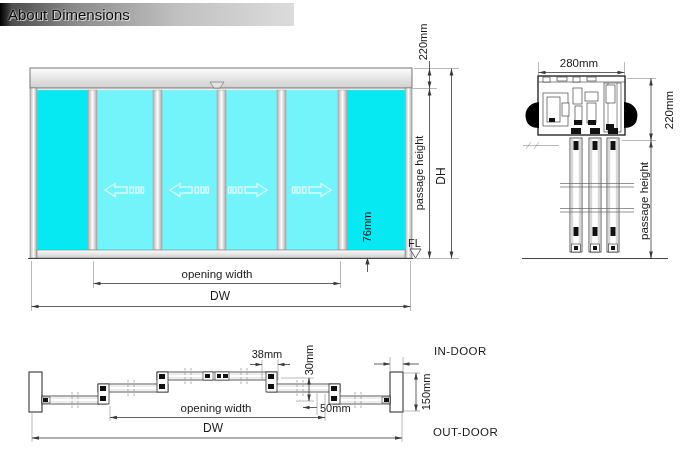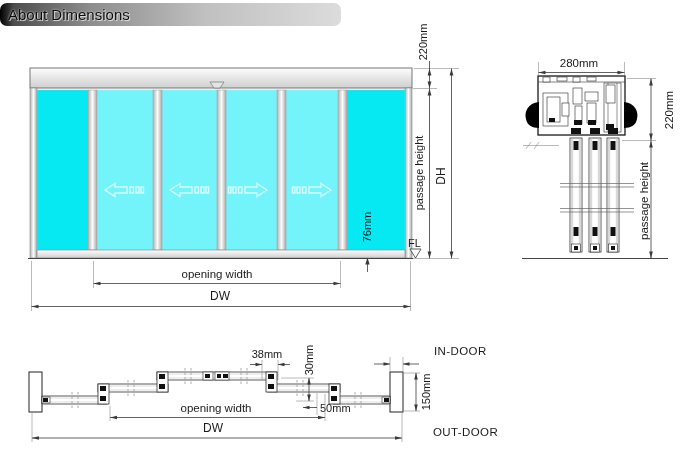--- a/index.html
+++ b/index.html
@@ -1,22 +1,22 @@
 <!DOCTYPE html>
 <html><head>
 <meta charset="utf-8">
 <style>
   html,body{margin:0;padding:0;background:#fff;}
   body{width:680px;height:474px;position:relative;overflow:hidden;
        font-family:"Liberation Sans", sans-serif;}
-  .titlebar{position:absolute;left:0;top:3px;width:341px;height:23px;
+  .titlebar{position:absolute;left:0;top:3px;width:294px;height:23px;
     background:linear-gradient(90deg,#000 0%,#4d4d4d 4%,#8c8c8c 26%,#c0c0c0 60%,#dcdcdc 100%);
     line-height:23px;padding-left:8px;box-sizing:border-box;
     font-size:15px;color:#0a0a0a;
-    text-shadow:0 0 2px rgba(255,255,255,.85),1px 1px 0 rgba(255,255,255,.6);border-radius:7px;}
+    text-shadow:0 0 2px rgba(255,255,255,.85),1px 1px 0 rgba(255,255,255,.6);}
   svg{position:absolute;left:0;top:0;}
   svg text{font-family:"Liberation Sans", sans-serif;fill:#1a1a1a;}
   .dim{stroke:#3a3a3a;stroke-width:.8;fill:none;}
   .ext{stroke:#8a8a8a;stroke-width:.6;fill:none;}
   .ah{fill:#3a3a3a;stroke:none;}
   .prof{stroke:#333;stroke-width:.8;fill:#fff;}
   .blk{fill:#111;stroke:none;}
   .brk{stroke:#9a9a9a;stroke-width:.8;stroke-dasharray:2.5 2;fill:none;}
   .mech{stroke:#2a2a2a;stroke-width:.6;fill:#fff;}
 </style>

